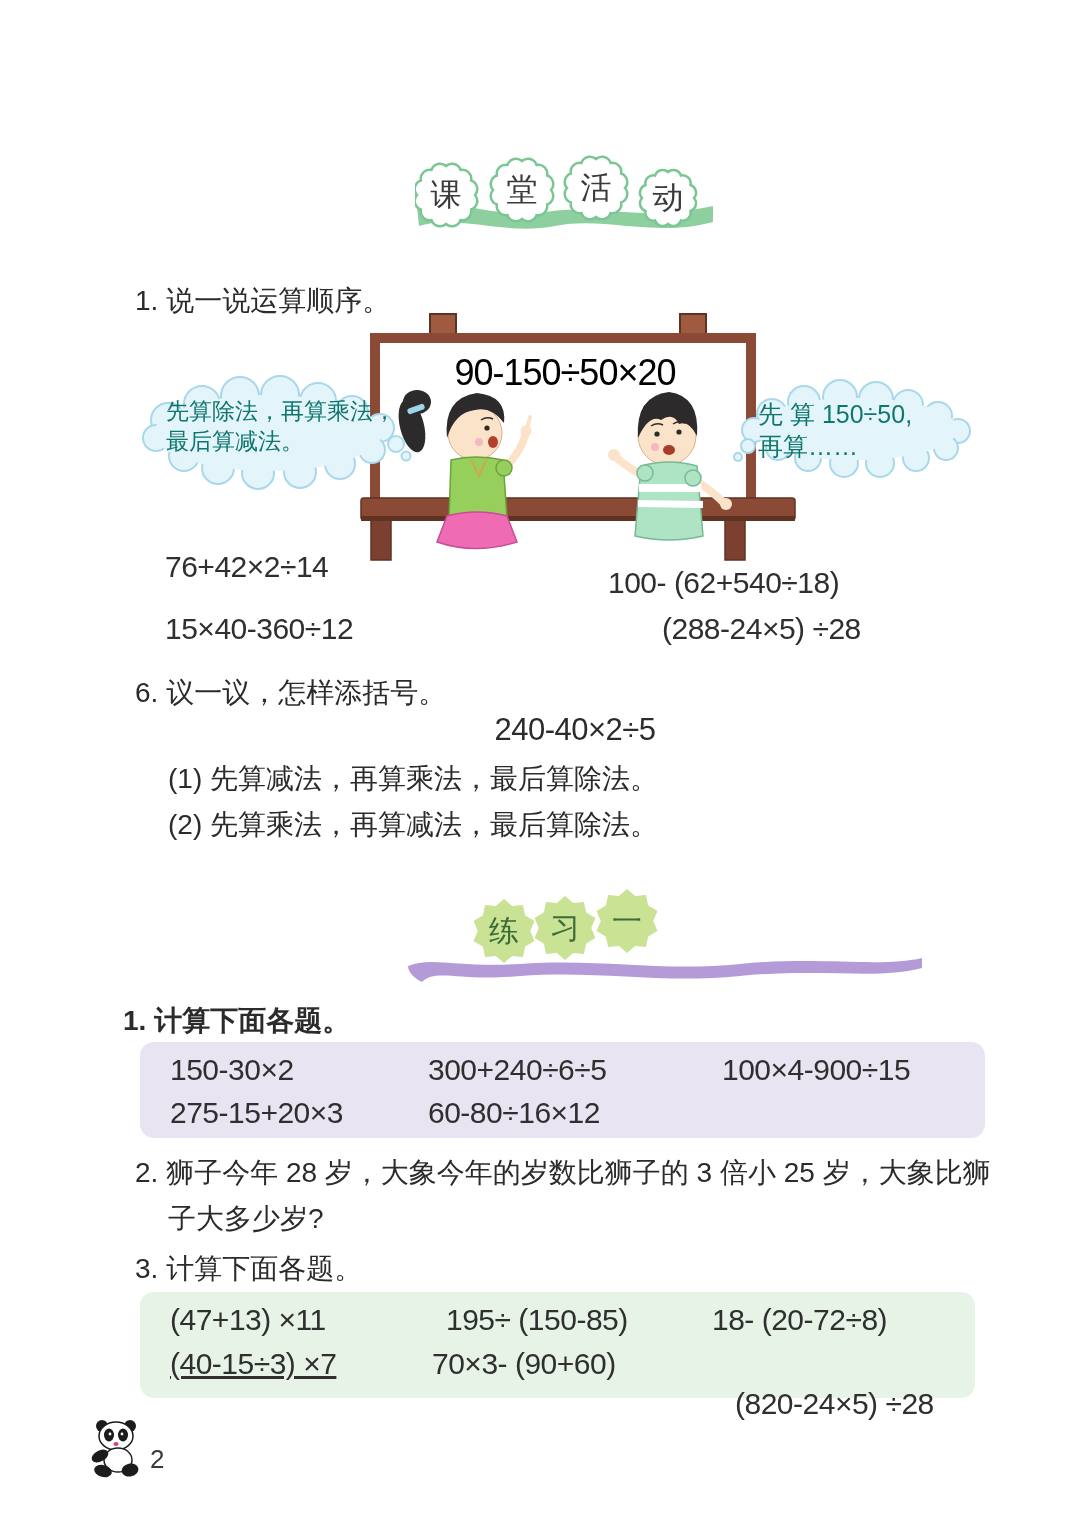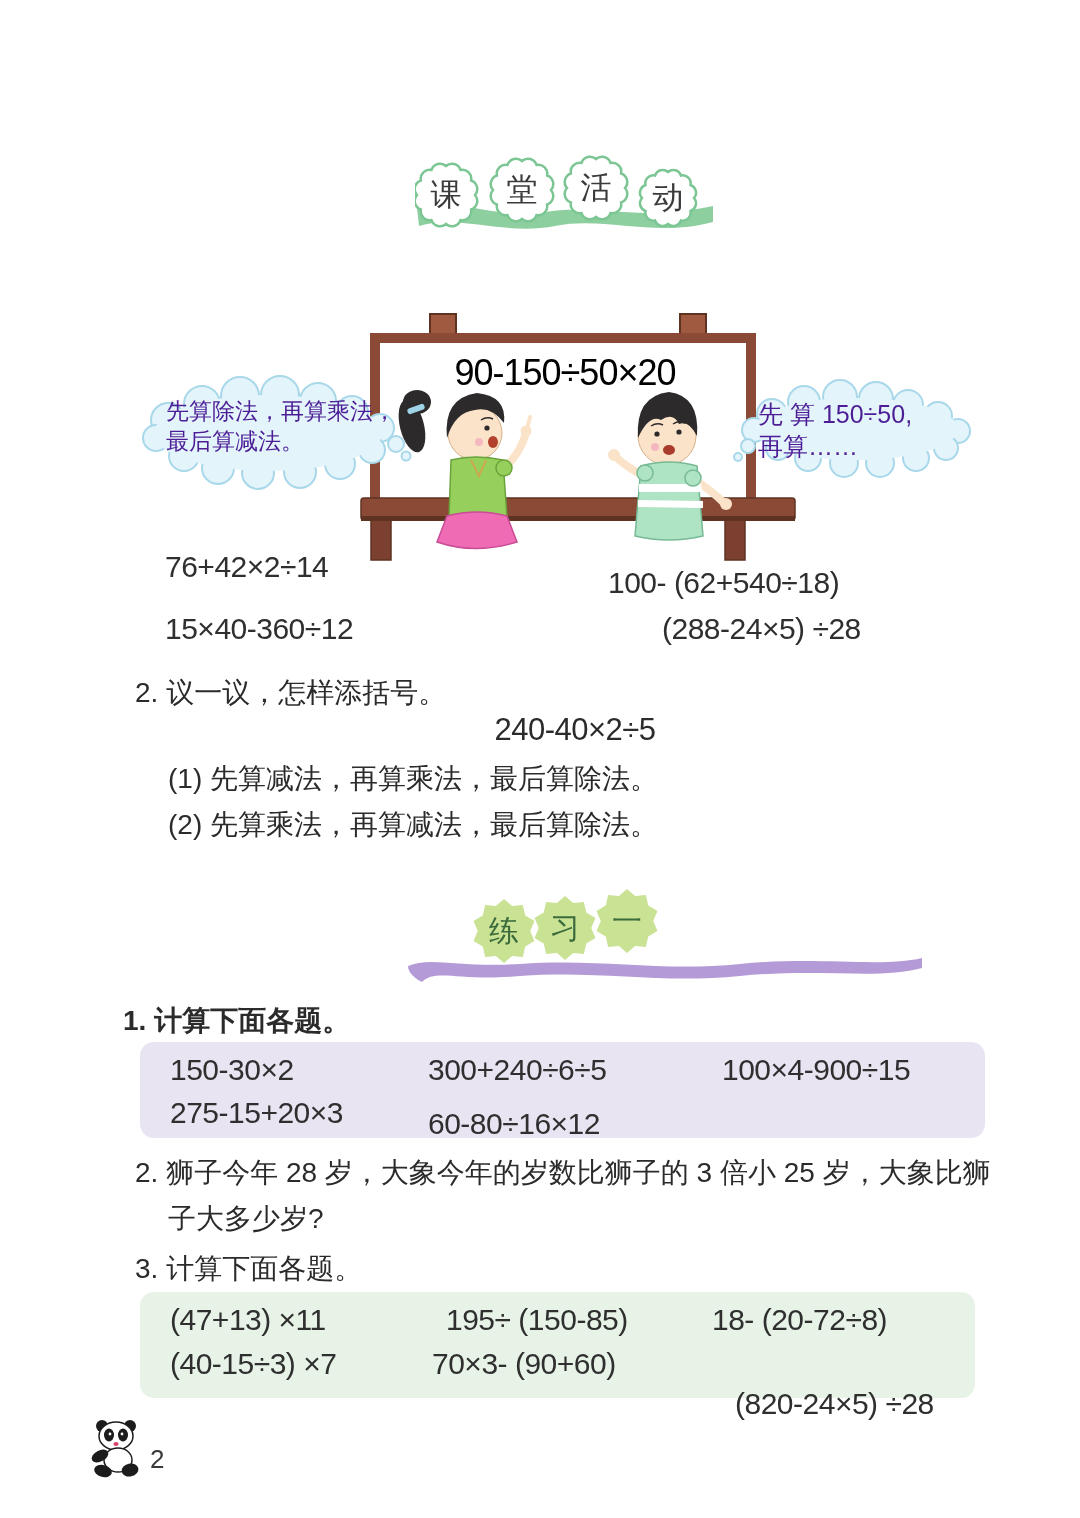--- a/index.html
+++ b/index.html
@@ -1,21 +1,21 @@
 <!DOCTYPE html>
 <html><head>
 <meta charset="utf-8">
 <style>
   html,body{margin:0;padding:0;background:#e8e8e8;}
   .page{position:relative;width:1080px;height:1518px;background:#ffffff;margin:0 auto;
         font-family:"Liberation Sans","DejaVu Sans",sans-serif;color:#2b2b2b;overflow:hidden;}
   .abs{position:absolute;}
   .item-label{font-size:28px;white-space:nowrap;}
   .expr{font-size:30px;white-space:nowrap;letter-spacing:-0.5px;color:#2f2f2f;}
-  .bubble-text{font-size:23px;color:#4c1d95;white-space:nowrap;}
+  .bubble-text{font-size:23px;color:#0f766e;white-space:nowrap;}
   .badge-char{position:absolute;width:56px;height:56px;display:flex;align-items:center;justify-content:center;
               font-size:31px;color:#3a3a3a;}
   .star{position:absolute;width:64px;height:64px;background:#c9e294;display:flex;align-items:center;
         justify-content:center;font-size:30px;color:#3b6b3b;}
   .hl-box{position:absolute;border-radius:14px;}
   .board-expr{font-size:36px;letter-spacing:-1px;text-align:center;color:#000000;white-space:nowrap;}
   .centered-expr{font-size:31px;text-align:center;letter-spacing:-0.5px;}
   .pagenum{font-size:26px;color:#3a3a3a;}
   svg{display:block;}
 </style>
@@ -31,20 +31,21 @@
       <path fill="#ffffff" stroke="#7cc694" stroke-width="2.5" d="M136.0 40.0 A9.01 9.01 0 0 1 132.1 54.5 A9.01 9.01 0 0 1 121.5 65.1 A9.01 9.01 0 0 1 107.0 69.0 A9.01 9.01 0 0 1 92.5 65.1 A9.01 9.01 0 0 1 81.9 54.5 A9.01 9.01 0 0 1 78.0 40.0 A9.01 9.01 0 0 1 81.9 25.5 A9.01 9.01 0 0 1 92.5 14.9 A9.01 9.01 0 0 1 107.0 11.0 A9.01 9.01 0 0 1 121.5 14.9 A9.01 9.01 0 0 1 132.1 25.5 A9.01 9.01 0 0 1 136.0 40.0Z"></path>
       <path fill="#ffffff" stroke="#7cc694" stroke-width="2.5" d="M210.0 38.0 A9.01 9.01 0 0 1 206.1 52.5 A9.01 9.01 0 0 1 195.5 63.1 A9.01 9.01 0 0 1 181.0 67.0 A9.01 9.01 0 0 1 166.5 63.1 A9.01 9.01 0 0 1 155.9 52.5 A9.01 9.01 0 0 1 152.0 38.0 A9.01 9.01 0 0 1 155.9 23.5 A9.01 9.01 0 0 1 166.5 12.9 A9.01 9.01 0 0 1 181.0 9.0 A9.01 9.01 0 0 1 195.5 12.9 A9.01 9.01 0 0 1 206.1 23.5 A9.01 9.01 0 0 1 210.0 38.0Z"></path>
       <path fill="#ffffff" stroke="#7cc694" stroke-width="2.5" d="M279.0 48.0 A8.08 8.08 0 0 1 275.5 61.0 A8.08 8.08 0 0 1 266.0 70.5 A8.08 8.08 0 0 1 253.0 74.0 A8.08 8.08 0 0 1 240.0 70.5 A8.08 8.08 0 0 1 230.5 61.0 A8.08 8.08 0 0 1 227.0 48.0 A8.08 8.08 0 0 1 230.5 35.0 A8.08 8.08 0 0 1 240.0 25.5 A8.08 8.08 0 0 1 253.0 22.0 A8.08 8.08 0 0 1 266.0 25.5 A8.08 8.08 0 0 1 275.5 35.0 A8.08 8.08 0 0 1 279.0 48.0Z"></path>
     </svg>
     <div class="badge-char" style="left:3px;top:17px;">课</div>
     <div class="badge-char" style="left:79px;top:12px;">堂</div>
     <div class="badge-char" style="left:153px;top:10px;">活</div>
     <div class="badge-char" style="left:225px;top:20px;">动</div>
   </div>
 
+  <div class="abs item-label" style="left:135px;top:282px;">1. 说一说运算顺序。</div>
 
   <div class="abs" style="left:355px;top:308px;width:450px;height:262px;">
     <svg width="450" height="262" viewBox="0 0 450 262">
 
       <rect x="75" y="6" width="26" height="30" fill="#a05a40" stroke="#5f3322" stroke-width="2"></rect>
       <rect x="325" y="6" width="26" height="30" fill="#a05a40" stroke="#5f3322" stroke-width="2"></rect>
 
       <rect x="16" y="30" width="20" height="222" fill="#7b4030" stroke="#5f3322" stroke-width="1.5"></rect>
       <rect x="370" y="30" width="20" height="222" fill="#7b4030" stroke="#5f3322" stroke-width="1.5"></rect>
 
@@ -145,21 +146,21 @@
     </svg>
   </div>
   <div class="abs bubble-text" style="left:758px;top:398px;font-size:25px;">先 算 150÷50,</div>
   <div class="abs bubble-text" style="left:758px;top:430px;font-size:25px;">再算……</div>
 
   <div class="abs expr" style="left:165px;top:550px;">76+42×2÷14</div>
   <div class="abs expr" style="left:608px;top:566px;">100- (62+540÷18)</div>
   <div class="abs expr" style="left:165px;top:612px;">15×40-360÷12</div>
   <div class="abs expr" style="left:615px;top:612px;margin-left:47px;">(288-24×5) ÷28</div>
 
-  <div class="abs item-label" style="left:135px;top:674px;">2. 议一议，怎样添括号。</div>
+  <div class="abs item-label" style="left:135px;top:674px;">6. 议一议，怎样添括号。</div>
   <div class="abs centered-expr" style="left:165px;top:712px;width:820px;">240-40×2÷5</div>
   <div class="abs item-label" style="left:168px;top:760px;">(1) 先算减法，再算乘法，最后算除法。</div>
   <div class="abs item-label" style="left:168px;top:806px;">(2) 先算乘法，再算减法，最后算除法。</div>
 
   <div class="abs" style="left:400px;top:938px;width:530px;height:50px;">
     <svg width="530" height="50" viewBox="0 0 530 50">
       <path d="M8 28 C30 18,60 30,120 26 C200 20,260 34,340 26 C420 18,480 30,522 20 L522 30 C480 42,420 30,340 38 C260 46,200 32,120 38 C60 44,36 30,22 44 C14 40,8 34,8 28 Z" fill="#b49bd8"></path>
     </svg>
   </div>
   <div class="abs" style="left:405px;top:885px;width:320px;height:100px;">
@@ -167,31 +168,31 @@
     <div class="star" style="left: 128px; top: 11px; clip-path: polygon(50% 0%, 62.7% 11%, 79.4% 9.5%, 83.2% 25.9%, 97.6% 34.5%, 91% 50%, 97.6% 65.5%, 83.2% 74.1%, 79.4% 90.5%, 62.7% 89%, 50% 100%, 37.3% 89%, 20.6% 90.5%, 16.8% 74.1%, 2.4% 65.5%, 9% 50%, 2.4% 34.5%, 16.8% 25.9%, 20.6% 9.5%, 37.3% 11%);">习</div>
     <div class="star" style="left: 190px; top: 4px; clip-path: polygon(50% 0%, 62.7% 11%, 79.4% 9.5%, 83.2% 25.9%, 97.6% 34.5%, 91% 50%, 97.6% 65.5%, 83.2% 74.1%, 79.4% 90.5%, 62.7% 89%, 50% 100%, 37.3% 89%, 20.6% 90.5%, 16.8% 74.1%, 2.4% 65.5%, 9% 50%, 2.4% 34.5%, 16.8% 25.9%, 20.6% 9.5%, 37.3% 11%);">一</div>
   </div>
 
   <div class="abs item-label" style="left:123px;top:1002px;font-weight:bold;">1. 计算下面各题。</div>
   <div class="hl-box" style="left:140px;top:1042px;width:845px;height:96px;background:#e9e4f2;"></div>
   <div class="abs expr" style="left:170px;top:1053px;">150-30×2</div>
   <div class="abs expr" style="left:428px;top:1053px;">300+240÷6÷5</div>
   <div class="abs expr" style="left:722px;top:1053px;">100×4-900÷15</div>
   <div class="abs expr" style="left:170px;top:1096px;">275-15+20×3</div>
-  <div class="abs expr" style="left:428px;top:1096px;margin-top:11px;">60-80÷16×12</div>
+  <div class="abs expr" style="left:428px;top:1096px;">60-80÷16×12</div>
 
   <div class="abs item-label" style="left:135px;top:1154px;">2. 狮子今年 28 岁，大象今年的岁数比狮子的 3 倍小 25 岁，大象比狮</div>
   <div class="abs item-label" style="left:168px;top:1200px;">子大多少岁?</div>
 
   <div class="abs item-label" style="left:135px;top:1250px;">3. 计算下面各题。</div>
   <div class="hl-box" style="left:140px;top:1292px;width:835px;height:106px;background:#e7f3e7;"></div>
   <div class="abs expr" style="left:170px;top:1303px;">(47+13) ×11</div>
   <div class="abs expr" style="left:432px;top:1303px;margin-left:14px;">195÷ (150-85)</div>
   <div class="abs expr" style="left:712px;top:1303px;">18- (20-72÷8)</div>
-  <div class="abs expr" style="left:170px;top:1347px;">(40-15÷3) ×7</div>
+  <div class="abs expr" style="left:170px;top:1347px;text-decoration:underline;">(40-15÷3) ×7</div>
   <div class="abs expr" style="left:432px;top:1347px;">70×3- (90+60)</div>
   <div class="abs expr" style="left:735px;top:1347px;margin-top:40px;">(820-24×5) ÷28</div>
 
   <div class="abs" style="left:85px;top:1415px;width:62px;height:66px;">
     <svg width="62" height="66" viewBox="0 0 62 66">
       <circle cx="17" cy="11" r="6" fill="#1c1c1c"></circle>
       <circle cx="45" cy="11" r="6" fill="#1c1c1c"></circle>
       <ellipse cx="31" cy="21" rx="17" ry="14" fill="#ffffff" stroke="#1c1c1c" stroke-width="1.5"></ellipse>
       <ellipse cx="24" cy="20" rx="5" ry="6.5" fill="#1c1c1c"></ellipse>
       <ellipse cx="38" cy="20" rx="5" ry="6.5" fill="#1c1c1c"></ellipse>

